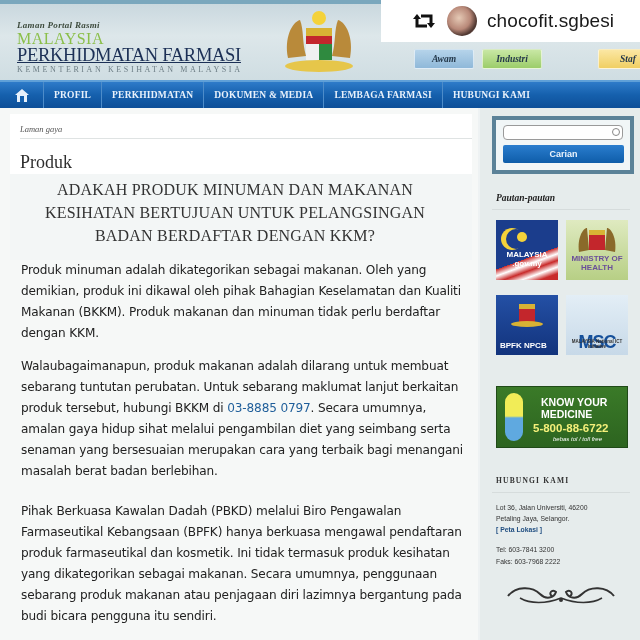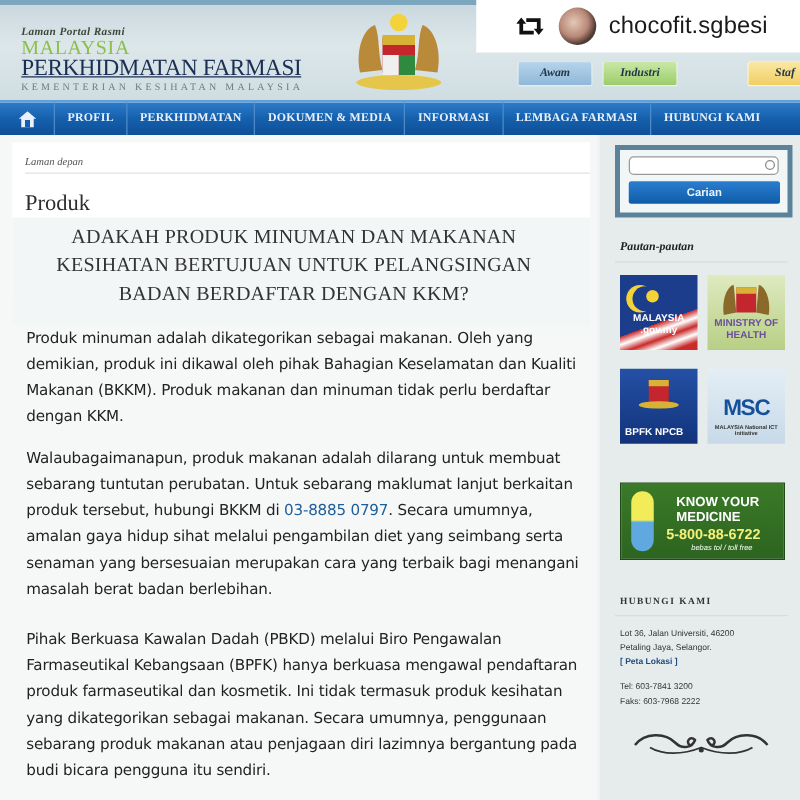--- a/index.html
+++ b/index.html
@@ -70,21 +70,21 @@
     display:flex; align-items:center; justify-content:center; }
   .links-title { position: absolute; left: 16px; top: 85px; font-family: "Liberation Serif", serif; font-style: italic;
     font-weight: bold; font-size: 9.5px; color: #222; }
   .links-line { position:absolute; left:12px; top:101px; width:138px; height:1px; background:#d6dcdc; }
 
   .banner { position: absolute; width: 62px; height: 60px; overflow: hidden; }
   .b-malaysia { left: 16px; top: 112px; background: linear-gradient(160deg, #1b3d8c 0%, #1b3d8c 60%, #c92b2b 60%, #fff 68%, #c92b2b 76%, #fff 84%, #c92b2b 92%); }
   .b-moh { left: 86px; top: 112px; background: linear-gradient(#dfeac0, #b7cf85); }
   .b-bpfk { left: 16px; top: 187px; background: linear-gradient(#2450a5, #12337c); }
   .b-msc { left: 86px; top: 187px; background: linear-gradient(#e3eef6, #c7d9e8); }
-  .banner-label { position:absolute; font-weight:bold; color:#fff; font-size:8px; line-height:9px; text-align:center; width:100%; }
+  .banner-label { position:absolute; font-weight:bold; color:#fff; font-size:8px; line-height:9px; text-align:center; width:100%;margin-top:16px; }
   .b-moh .banner-label { color:#6a4f9a; bottom:8px; font-size:8px; }
   .b-malaysia .banner-label { bottom: 12px; }
   .b-bpfk .banner-label { text-align:left; left:4px; bottom:5px; font-size:8px; }
   .b-msc .banner-label { color:#16509a; font-size:18px; top:22px; letter-spacing:-1px; line-height:18px; }
   .msc-sub { position:absolute; bottom:6px; width:100%; text-align:center; font-size:4.5px; color:#333; font-weight:bold; }
 
   .kym { position: absolute; left: 16px; top: 278px; width: 132px; height: 62px;
     background: linear-gradient(#3a7a28, #2d6420); border: 1px solid #204a18; }
   .kym-pill { position:absolute; left:8px; top:6px; width:18px; height:48px; border-radius:9px;
     background: linear-gradient(#f1ec57 0%, #f1ec57 48%, #5fa9e0 52%, #5fa9e0 100%); }
@@ -142,28 +142,27 @@
 <div class="nav">
   <div class="nav-home">
     <svg width="14" height="13" viewBox="0 0 14 13">
       <path d="M7 0 L14 6 L12 6 L12 13 L2 13 L2 6 L0 6 Z" fill="#e8f1fb"></path>
       <rect x="5" y="7" width="4" height="6" fill="#1560ad"></rect>
     </svg>
   </div>
   <div class="nav-item">PROFIL</div>
   <div class="nav-item">PERKHIDMATAN</div>
   <div class="nav-item">DOKUMEN &amp; MEDIA</div>
-  <div class="nav-item">INFORMASI</div>
   <div class="nav-item">LEMBAGA FARMASI</div>
   <div class="nav-item" style="border-right:none;">HUBUNGI KAMI</div>
 </div>
 
 <div class="main">
   <div class="breadcrumb-area">
-    <div class="breadcrumb">Laman depan</div>
+    <div class="breadcrumb">Laman gaya</div>
     <div class="bc-line"></div>
     <div class="page-title">Produk</div>
   </div>
   <div class="question-bg"></div>
   <div class="question">ADAKAH PRODUK MINUMAN DAN MAKANAN KESIHATAN BERTUJUAN UNTUK PELANGSINGAN BADAN BERDAFTAR DENGAN KKM?</div>
 
   <p class="para" style="top:152px;">Produk minuman adalah dikategorikan sebagai makanan. Oleh yang demikian, produk ini dikawal oleh pihak Bahagian Keselamatan dan Kualiti Makanan (BKKM). Produk makanan dan minuman tidak perlu berdaftar dengan KKM.</p>
   <p class="para" style="top:248px;"><span>Walaubagaimanapun, produk makanan adalah dilarang untuk membuat sebarang tuntutan perubatan. Untuk sebarang maklumat lanjut berkaitan produk tersebut, hubungi BKKM di </span><span class="phone">03-8885 0797</span><span>. Secara umumnya, amalan gaya hidup sihat melalui pengambilan diet yang seimbang serta senaman yang bersesuaian merupakan cara yang terbaik bagi menangani masalah berat badan berlebihan.</span></p>
   <p class="para" style="top:393px;">Pihak Berkuasa Kawalan Dadah (PBKD) melalui Biro Pengawalan Farmaseutikal Kebangsaan (BPFK) hanya berkuasa mengawal pendaftaran produk farmaseutikal dan kosmetik. Ini tidak termasuk produk kesihatan yang dikategorikan sebagai makanan. Secara umumnya, penggunaan sebarang produk makanan atau penjagaan diri lazimnya bergantung pada budi bicara pengguna itu sendiri.</p>
 </div>

